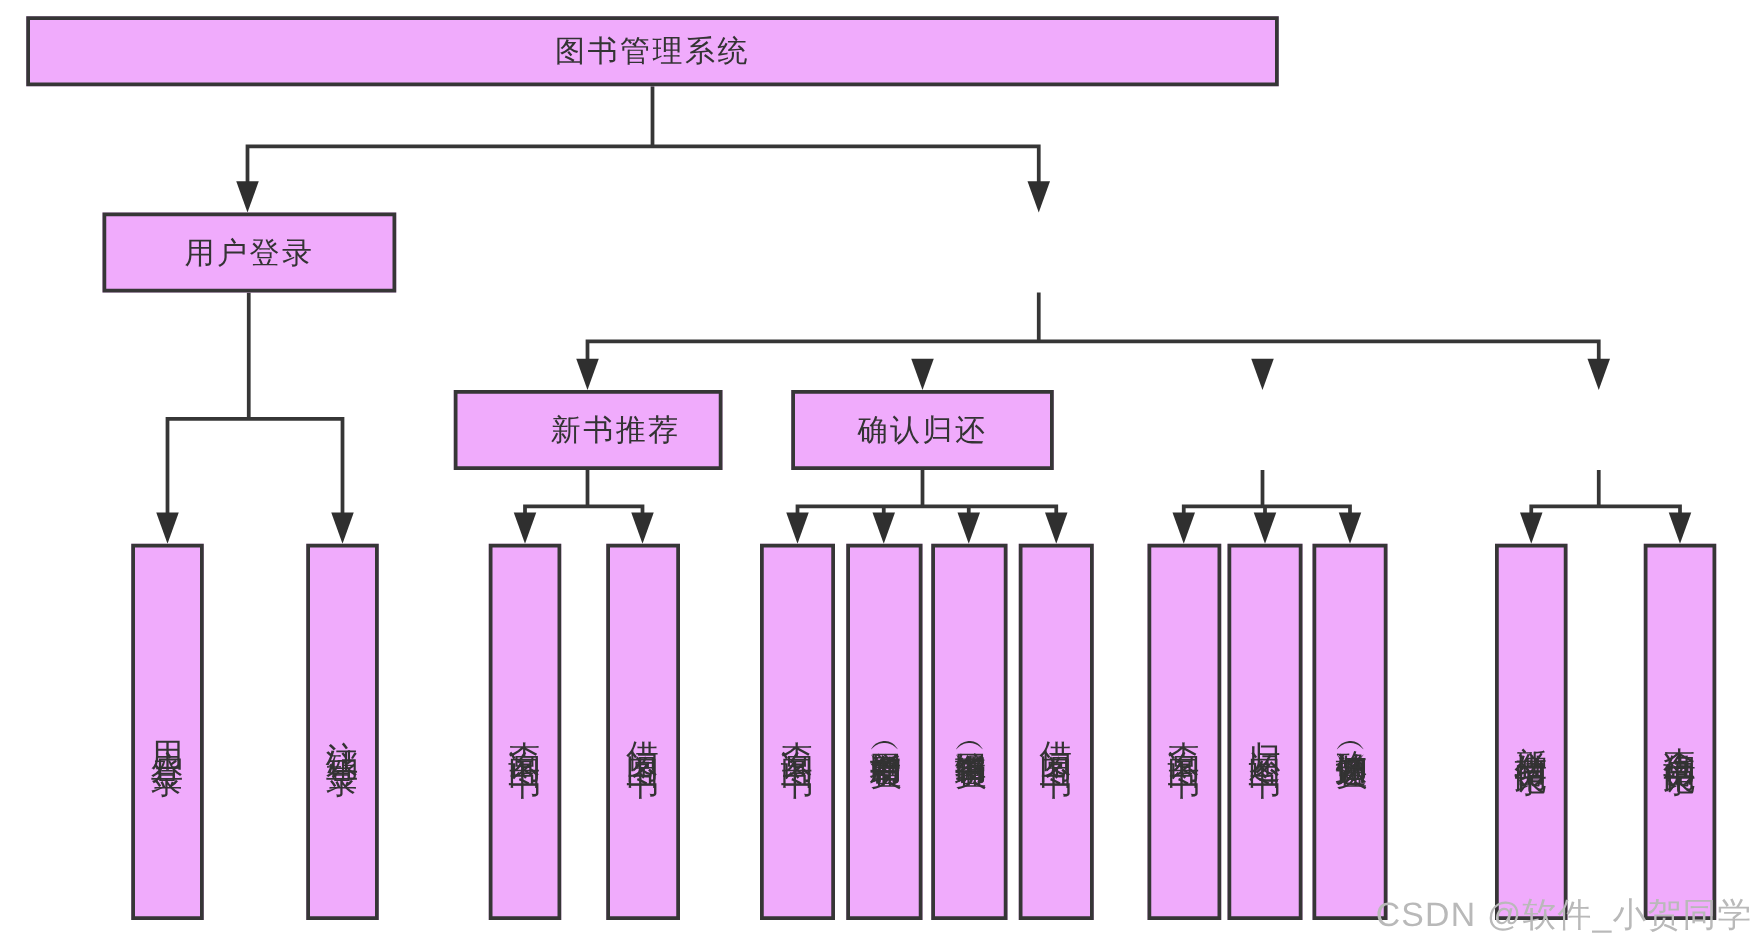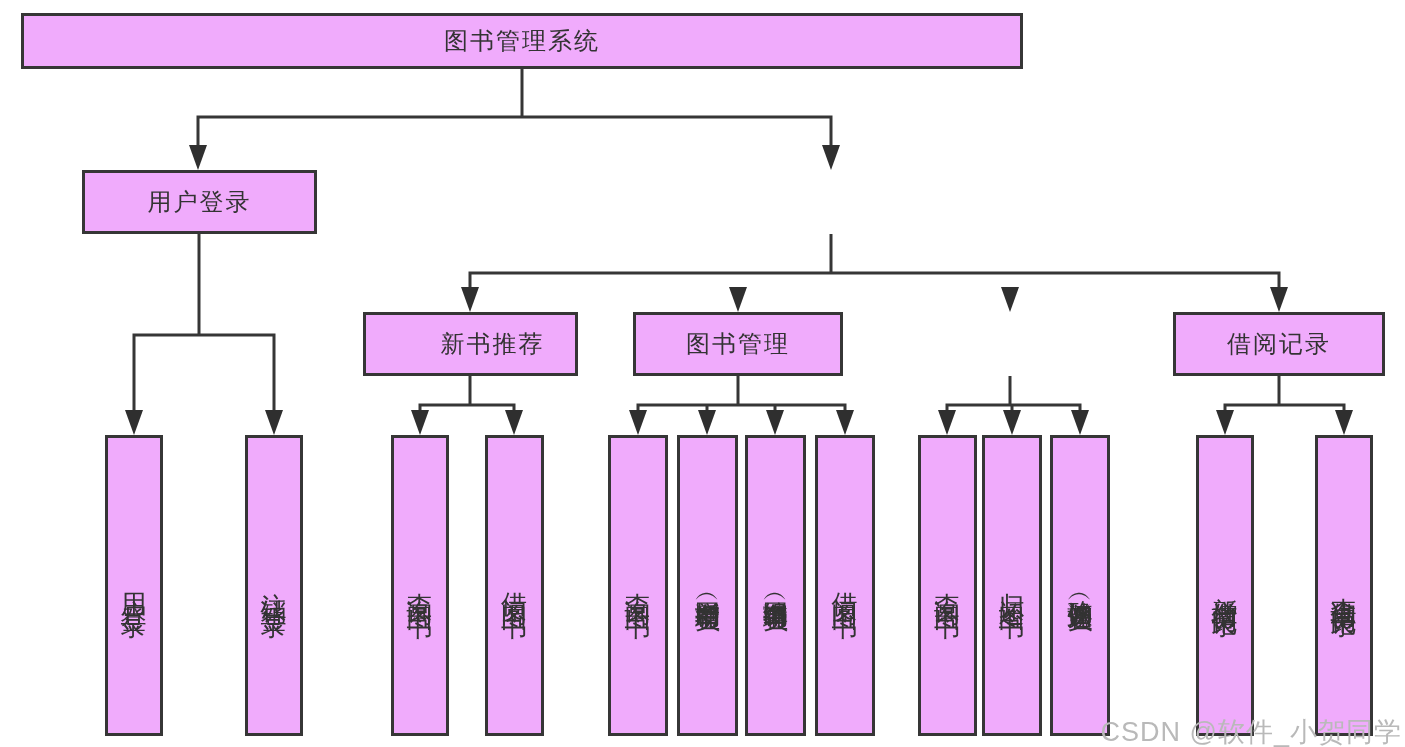--- a/index.html
+++ b/index.html
@@ -98,22 +98,21 @@
       <polygon points="1216,410 1234,410 1225,435"></polygon>
       <polygon points="1335,410 1353,410 1344,435"></polygon>
     </g>
   </svg>
 
   <div class="box h" style="left:21px; top:13px; width:1002px; height:56px;">图书管理系统</div>
 
   <div class="box h" style="left:82px; top:170px; width:235px; height:64px;">用户登录</div>
 
   <div class="box h" style="left:363px; top:312px; width:215px; height:64px;padding-left:44px;">新书推荐</div>
-  <div class="box h" style="left:633px; top:312px; width:210px; height:64px;">图书管理</div>
-  <div class="box h" style="left:1173px; top:312px; width:212px; height:64px;">借阅记录</div>
+  <div class="box h" style="left:633px; top:312px; width:210px; height:64px;">确认归还</div>
 
   <div class="box v len4" style="left:105px; top:435px; width:58px; height:301px;">用户登录</div>
   <div class="box v len4" style="left:245px; top:435px; width:58px; height:301px;">注销登录</div>
 
   <div class="box v len4" style="left:391px; top:435px; width:58px; height:301px;">查询图书</div>
   <div class="box v len4" style="left:485px; top:435px; width:59px; height:301px;">借阅图书</div>
 
   <div class="box v len4" style="left:608px; top:435px; width:60px; height:301px;">查询图书</div>
   <div class="box v len9" style="left:677px; top:435px; width:61px; height:301px;">新增图书（管理员）</div>
   <div class="box v len9" style="left:745px; top:435px; width:61px; height:301px;">编辑图书（管理员）</div>

